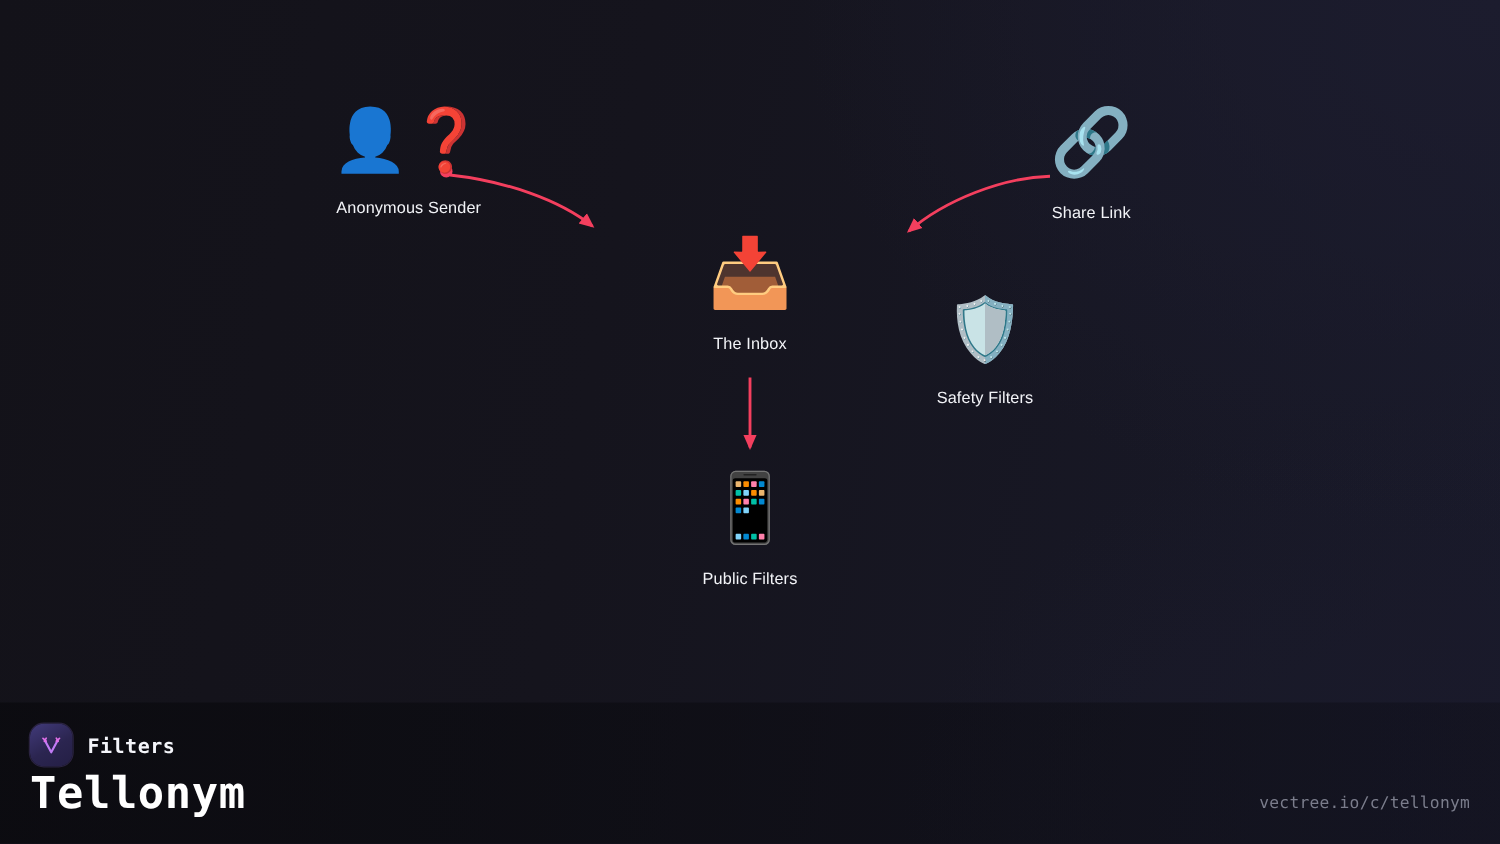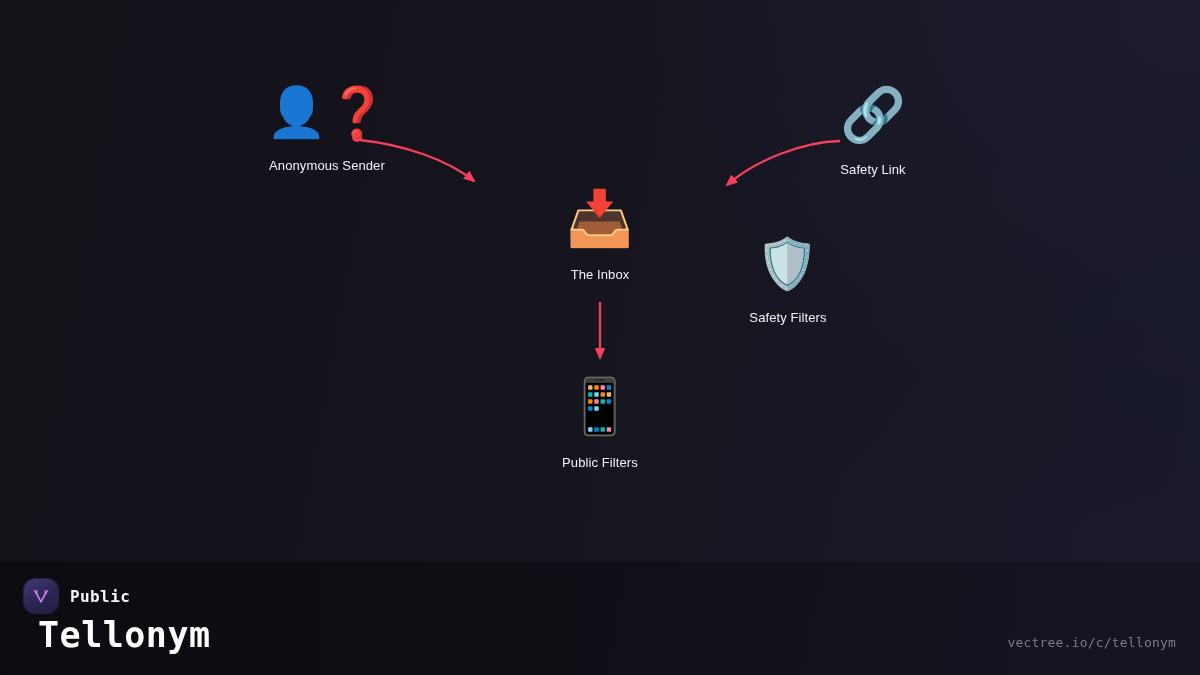--- a/index.html
+++ b/index.html
@@ -59,21 +59,21 @@
     background:linear-gradient(150deg,#413a7a 0%,#2b2550 55%,#241f45 100%);
     display:flex; align-items:center; justify-content:center;
     box-shadow:0 0 0 1px rgba(150,120,230,0.22);
   }
   #brand-name {
     font-family:"DejaVu Sans Mono", monospace;
     font-size:16px; font-weight:bold; color:#f4f5fa;
     letter-spacing:0.4px;
   }
   #footer-title {
-    position:absolute; left:38px; top:53px;
+    position:absolute; left:24px; top:53px;
     font-family:"DejaVu Sans Mono", monospace;
     font-size:35px; font-weight:bold; color:#ffffff;
     letter-spacing:0.5px;
     text-align:right;
   }
   #footer-url {
     position:absolute; right:24px; bottom:25px;
     font-family:"DejaVu Sans Mono", monospace;
     font-size:13px; color:#7b7d8c; letter-spacing:0.2px;margin-left:28px;
   }
@@ -104,21 +104,21 @@
     </g>
   </svg>
 
   <div class="node" style="left:327px; top:88px;">
     <div class="node-icon icon-sender">👤❓</div>
     <div class="node-label">Anonymous Sender</div>
   </div>
 
   <div class="node" style="left:873px; top:88px;">
     <div class="node-icon icon-link">🔗</div>
-    <div class="node-label">Safety Link</div>
+    <div class="node-label">Share Link</div>
   </div>
 
   <div class="node" style="left:600px; top:192px;">
     <div class="node-icon icon-inbox">📥</div>
     <div class="node-label">The Inbox</div>
   </div>
 
   <div class="node" style="left:788px; top:239px;">
     <div class="node-icon icon-shield">🛡️</div>
     <div class="node-label">Safety Filters</div>
@@ -132,21 +132,21 @@
   <div id="footer">
 
     <div id="brand-row">
       <div id="brand-mark">
         <svg width="22" height="22" viewBox="0 0 24 24" aria-hidden="true">
           <path d="M6.2 7.6 L12 18.4 L17.8 7.6" fill="none" stroke="#c07bf5" stroke-width="1.9" stroke-linecap="round" stroke-linejoin="round"></path>
           <path d="M4.8 6.2 L7.6 8.6 M7.6 6.0 L6.0 8.8" stroke="#e06fe8" stroke-width="1.5" stroke-linecap="round"></path>
           <path d="M19.2 6.2 L16.4 8.6 M16.4 6.0 L18.0 8.8" stroke="#e06fe8" stroke-width="1.5" stroke-linecap="round"></path>
         </svg>
       </div>
-      <div id="brand-name">Public</div>
+      <div id="brand-name">Filters</div>
     </div>
 
     <div id="footer-title">Tellonym</div>
 
     <div id="footer-url">vectree.io/c/tellonym</div>
   </div>
 
 </div>
 
 </body></html>

